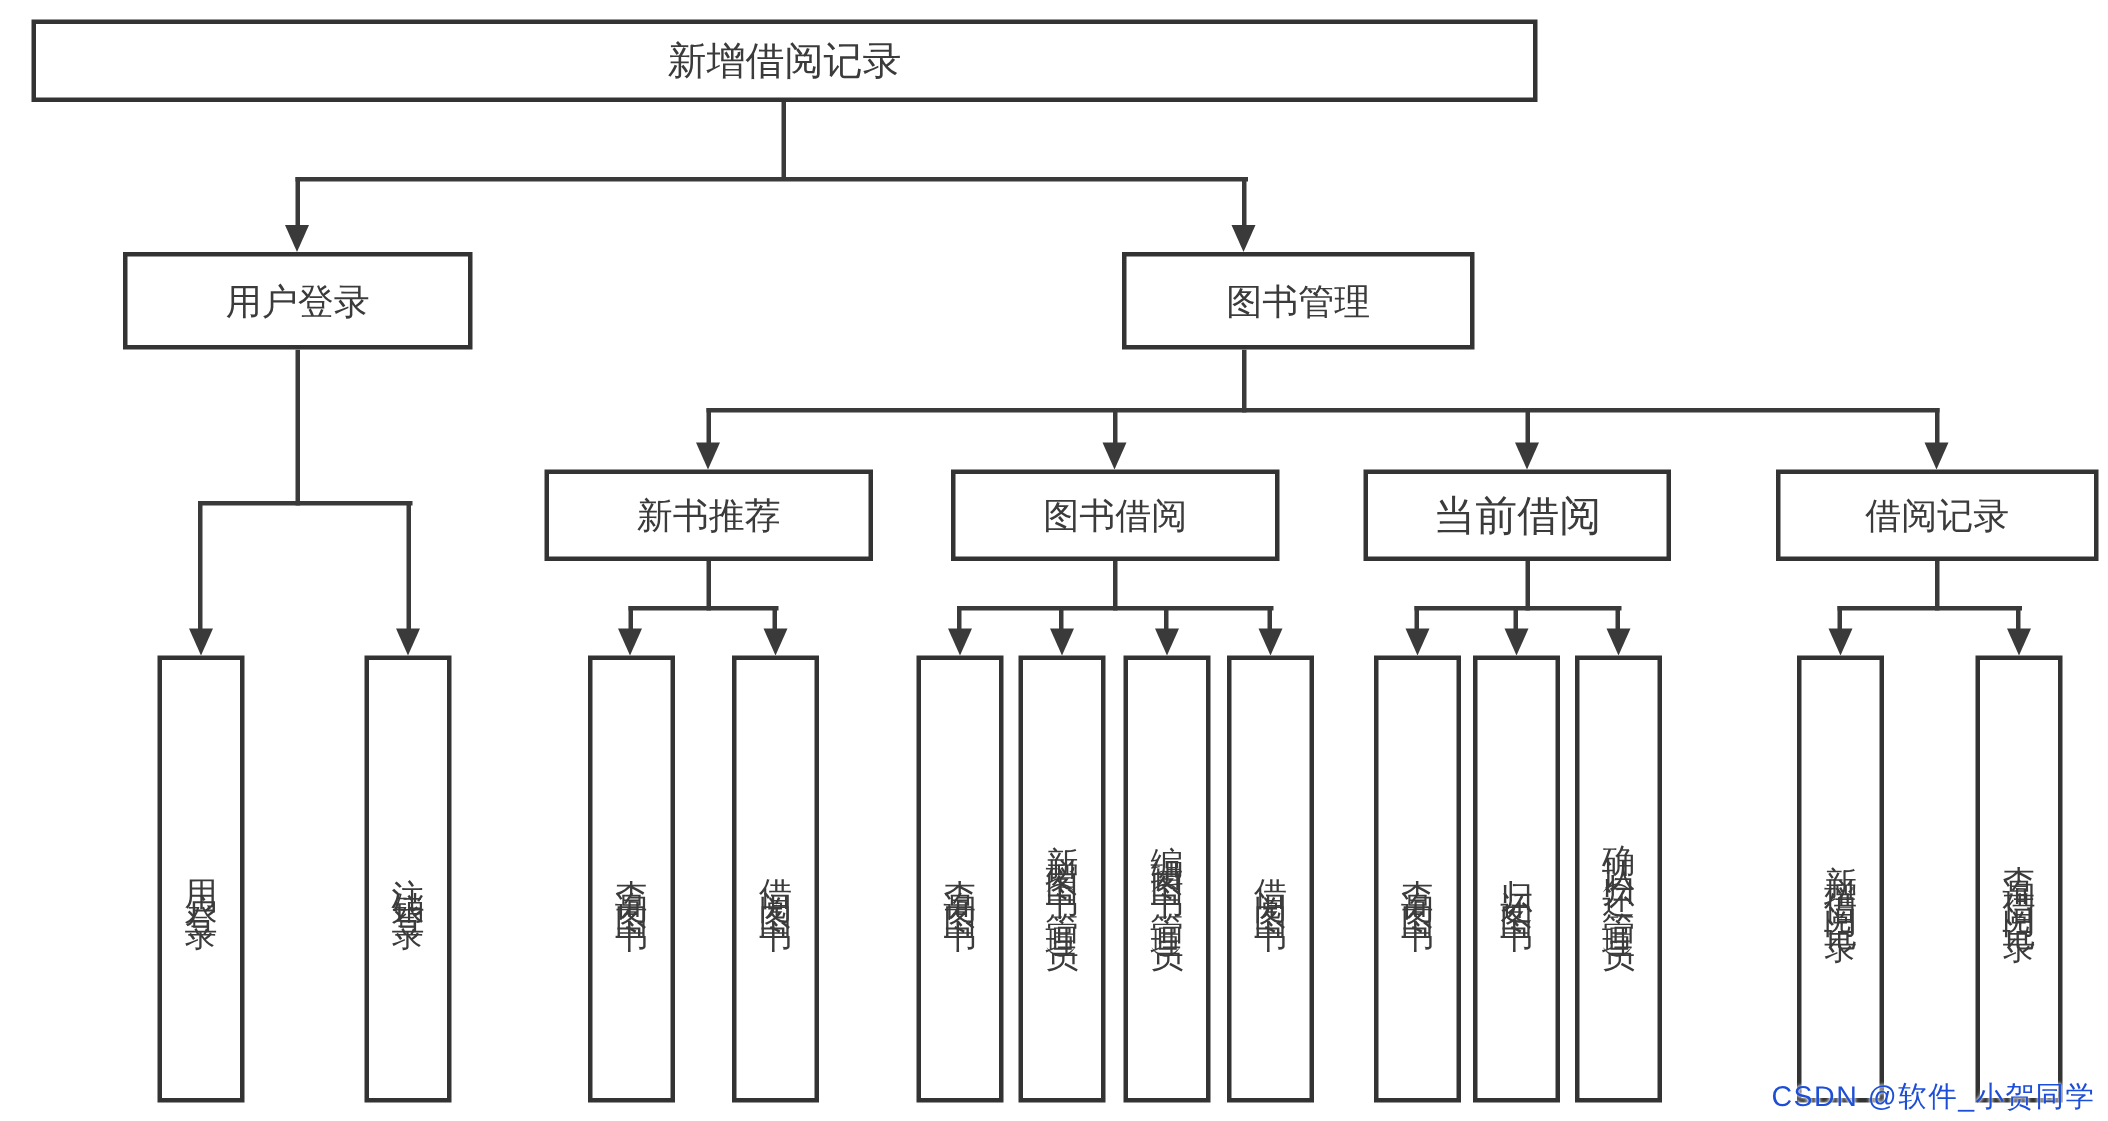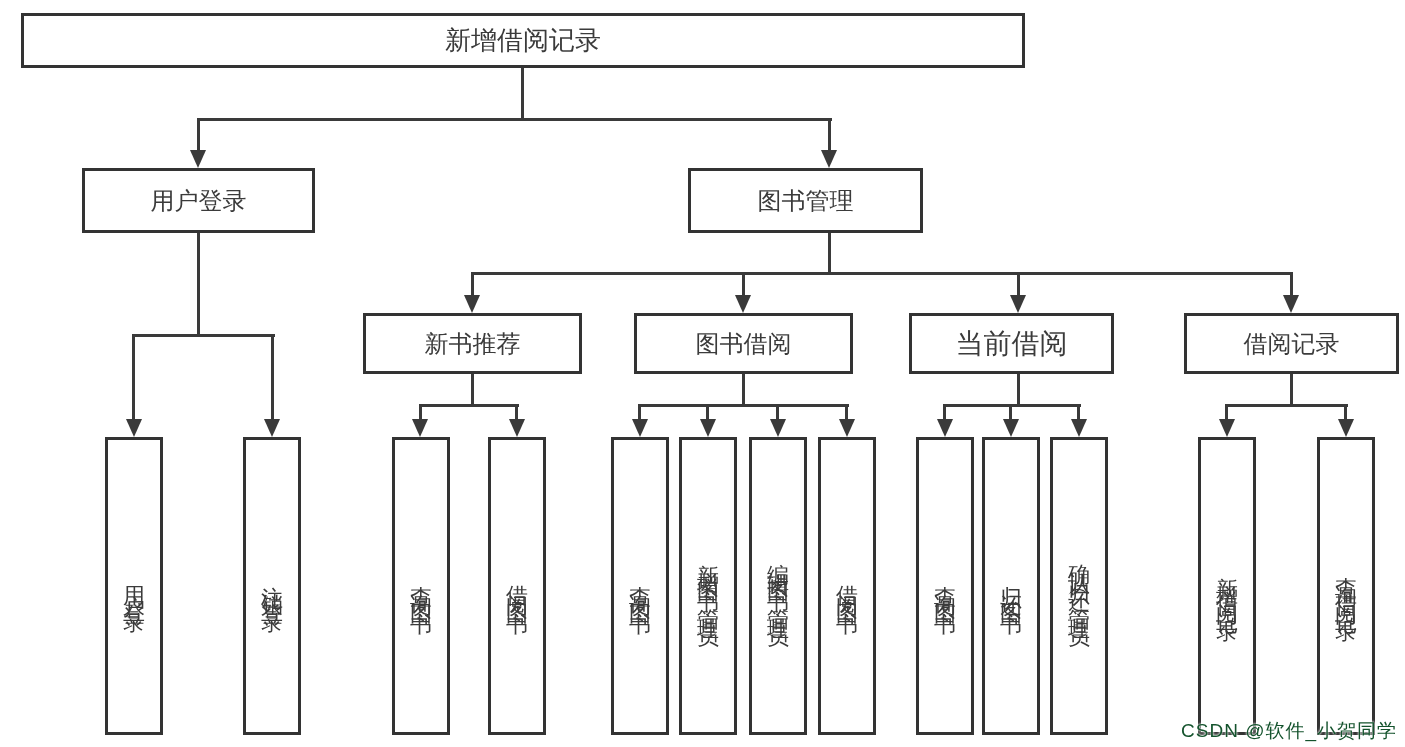--- a/index.html
+++ b/index.html
@@ -40,21 +40,21 @@
     width: 0; height: 0;
     border-left: 8px solid transparent;
     border-right: 8px solid transparent;
     border-top: 18px solid #3a3a3a;
   }
   .watermark {
     position: absolute;
     right: 8px;
     bottom: 3px;
     font-size: 19px;
-    color: #14532d;
+    color: #1d4ed8;
     letter-spacing: 1px;
     text-shadow: 0 0 3px #ffffff, 0 0 2px #ffffff;
     z-index: 5;
   }
 </style>
 </head>
 <body>
 
 <div class="stage">
 
@@ -117,21 +117,21 @@
   <div class="vline" style="left:1344px;top:404px;height:18px"></div>
   <div class="arrow" style="left:1338px;top:419px"></div>
 
   <div class="node" style="left:21px;top:13px;width:1004px;height:55px;font-size:26px">
     <span>新增借阅记录</span>
   </div>
 
   <div class="node" style="left:82px;top:168px;width:233px;height:65px;font-size:24px">
     <span>用户登录</span>
   </div>
-  <div class="node" style="left:688px;top:168px;width:235px;height:65px;font-size:24px">
+  <div class="node" style="left:748px;top:168px;width:235px;height:65px;font-size:24px">
     <span>图书管理</span>
   </div>
 
   <div class="node" style="left:634px;top:313px;width:219px;height:61px;font-size:24px">
     <span>图书借阅</span>
   </div>
   <div class="node" style="left:363px;top:313px;width:219px;height:61px;font-size:24px">
     <span>新书推荐</span>
   </div>
   <div class="node" style="left:909px;top:313px;width:205px;height:61px;font-size:28px">

